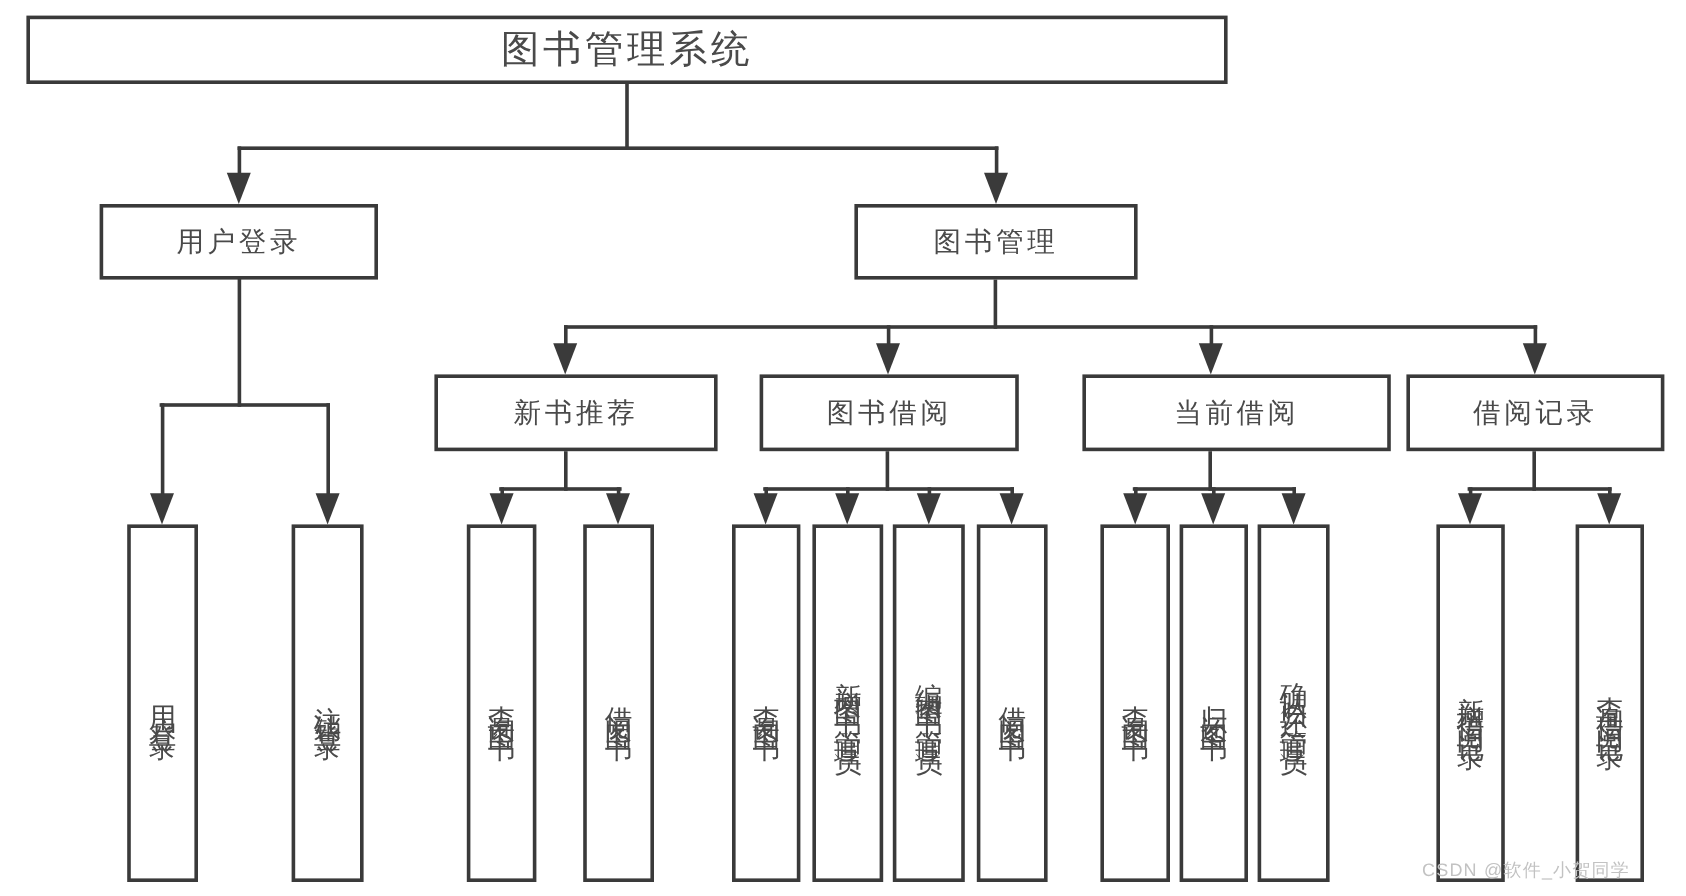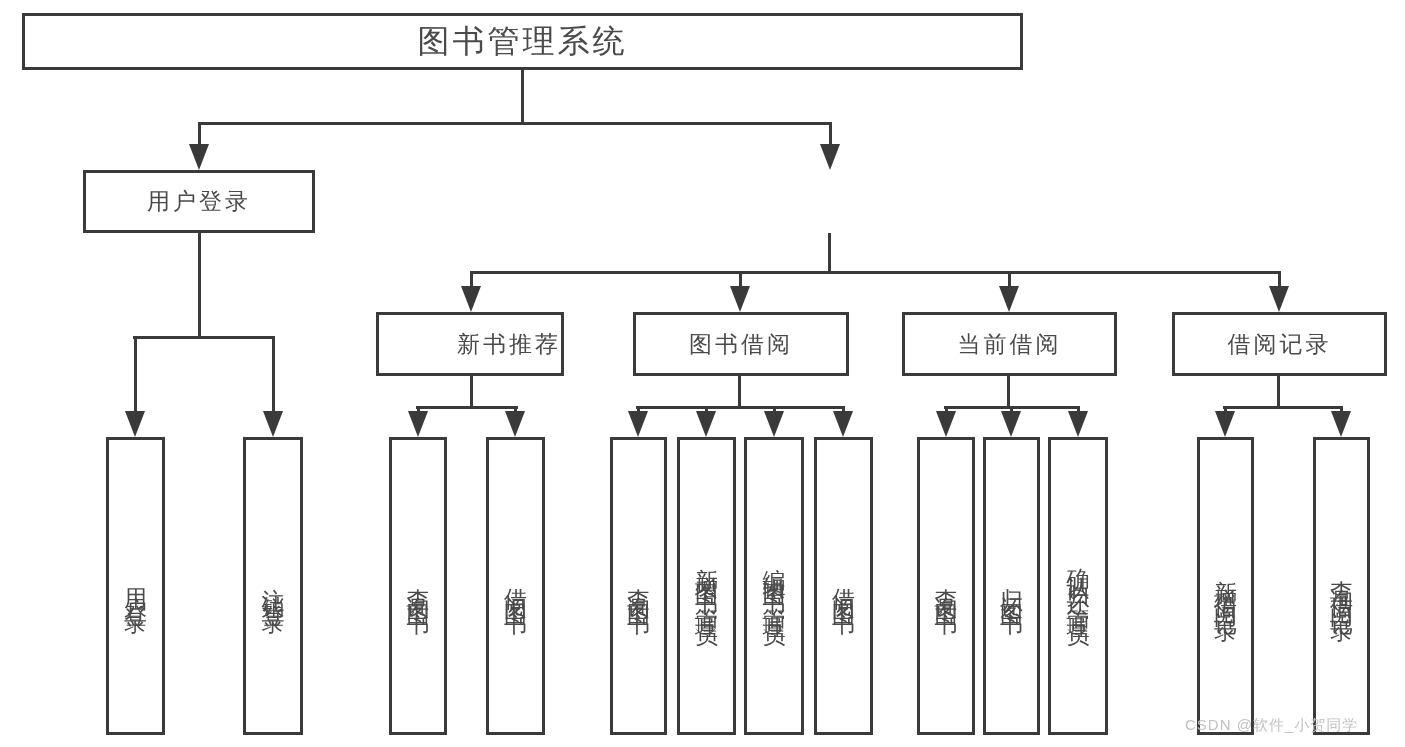--- a/index.html
+++ b/index.html
@@ -69,28 +69,31 @@
 
 <div id="canvas">
 
   <div class="box h title" style="left:22px; top:13px; width:1001px; height:57px;">
     <span>图书管理系统</span>
   </div>
 
   <div class="box h" style="left:83px; top:170px; width:232px; height:63px;">
     <span>用户登录</span>
   </div>
-
-  <div class="box h" style="left:376px; top:312px; width:188px; height:64px;justify-content:flex-end;">
+  <div class="box h" style="left:712px; top:170px; width:236px; height:63px;">
+    <span>图书管理</span>
+  </div>
+
+  <div class="box h" style="left:362px; top:312px; width:236px; height:64px;">
     <span>新书推荐</span>
   </div>
   <div class="box h" style="left:633px; top:312px; width:216px; height:64px;">
     <span>图书借阅</span>
   </div>
-  <div class="box h" style="left:902px; top:312px; width:215px; height:64px;">
+  <div class="box h" style="left:902px; top:312px; width:257px; height:64px;">
     <span>当前借阅</span>
   </div>
   <div class="box h" style="left:1172px; top:312px; width:215px; height:64px;">
     <span>借阅记录</span>
   </div>
 
   <div class="box v" style="left:106px; top:437px; width:59px; height:298px;">
     <span>用户登录</span>
   </div>
   <div class="box v" style="left:243px; top:437px; width:60px; height:298px;">

